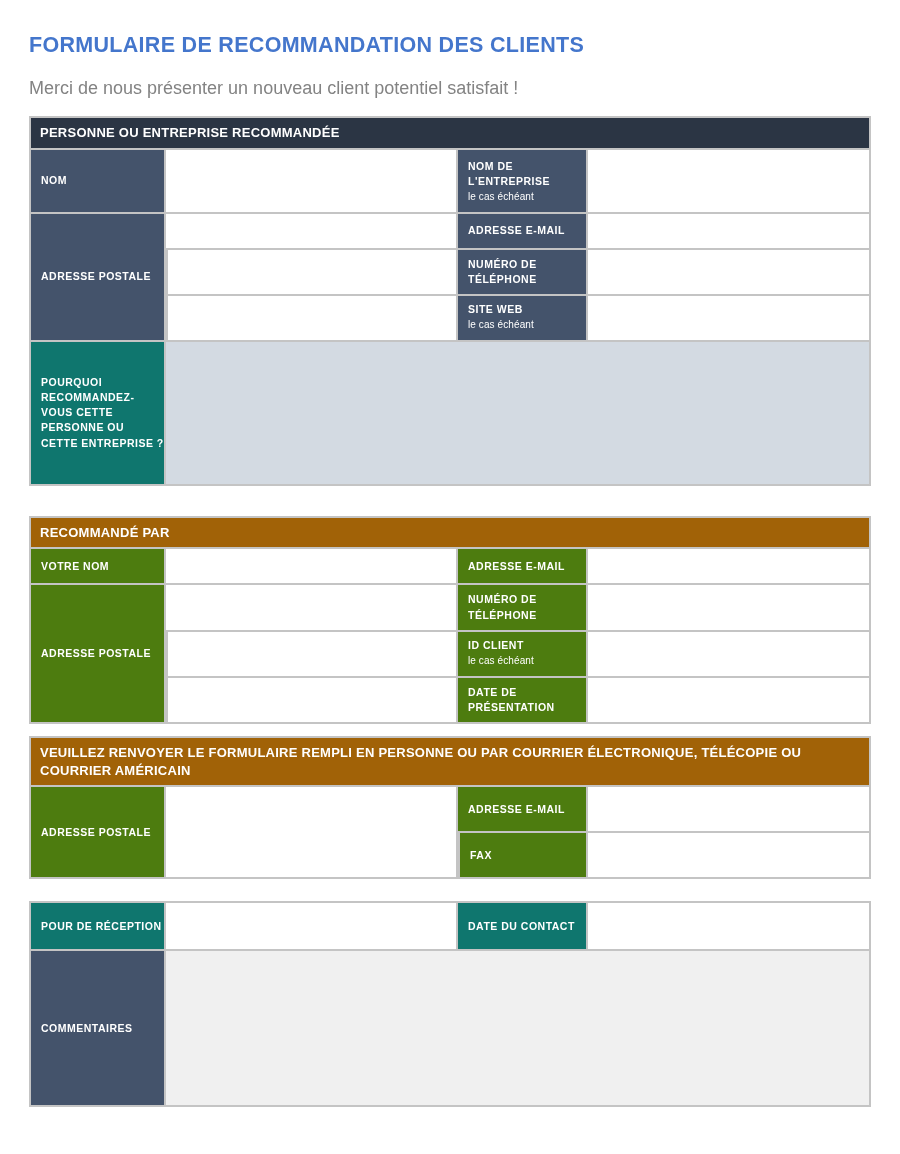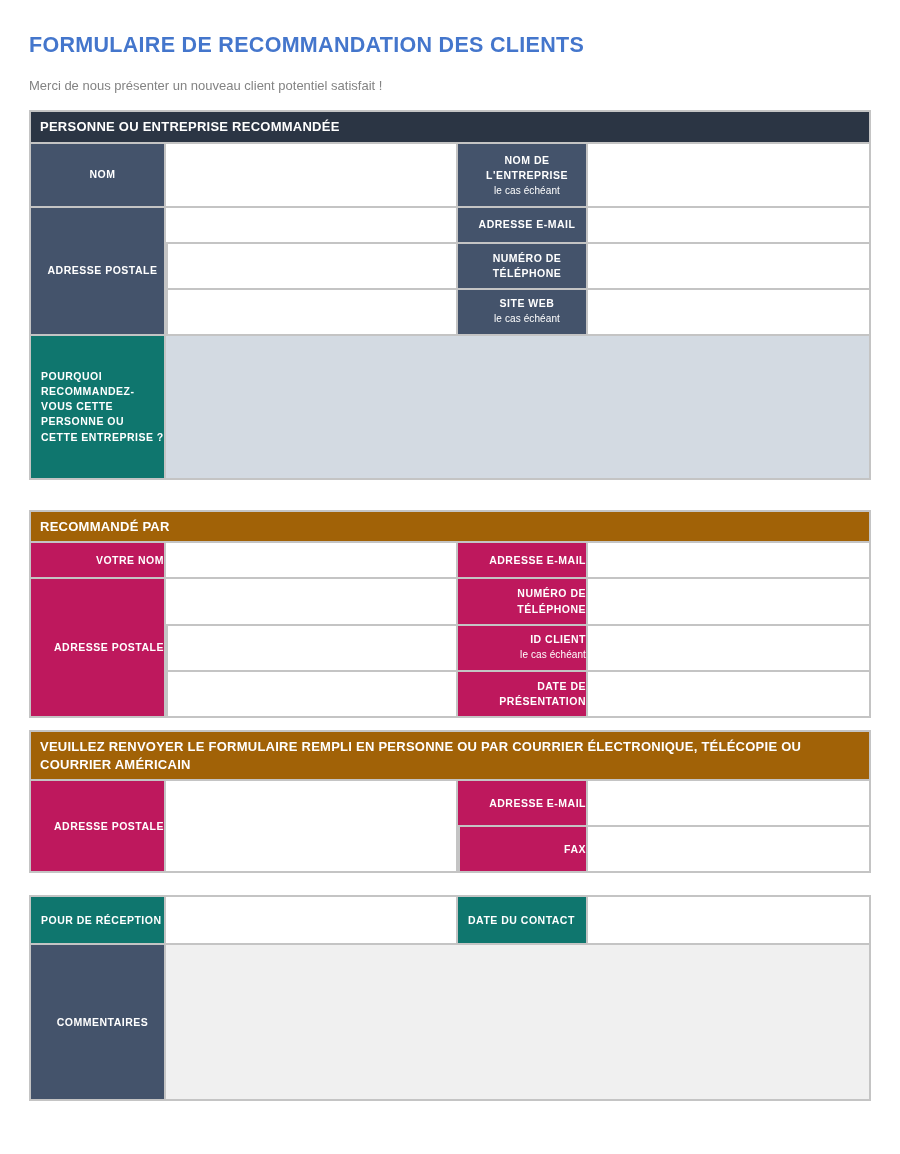--- a/index.html
+++ b/index.html
@@ -27,21 +27,21 @@
     color: #4476cc;
     font-size: 21.5px;
     font-weight: bold;
     letter-spacing: 0.3px;
     margin: 0;
     padding-top: 34px;
     line-height: 1.1;
   }
   .form-subtitle {
     color: #838383;
-    font-size: 13px;
+    font-size: 18px;
     font-weight: normal;
     margin: 0;
     padding-top: 20px;
     padding-bottom: 17px;
     line-height: 1.2;
   }
 
   
   .form-table {
     width: 842px;
@@ -84,23 +84,23 @@
   
   .lbl {
     color: #ffffff;
     font-size: 10.5px;
     font-weight: bold;
     letter-spacing: 0.5px;
     line-height: 1.45;
     padding: 7px 0 7px 10px !important;
     vertical-align: middle;
   }
-  .lbl-navy  { background: #44536b; text-align: center; }
+  .lbl-navy  { background: #44536b; }
   .lbl-dknavy{ background: #0f766e; }
-  .lbl-grey  { background: #be185d; text-align: right; }
+  .lbl-grey  { background: #4d7c0f; }
   .lbl .sub {
     display: block;
     font-weight: normal;
     font-size: 10px;
     letter-spacing: 0.1px;
     padding-top: 1px;
   }
   .lbl.top-pad { padding-top: 9px !important; }
 
   

